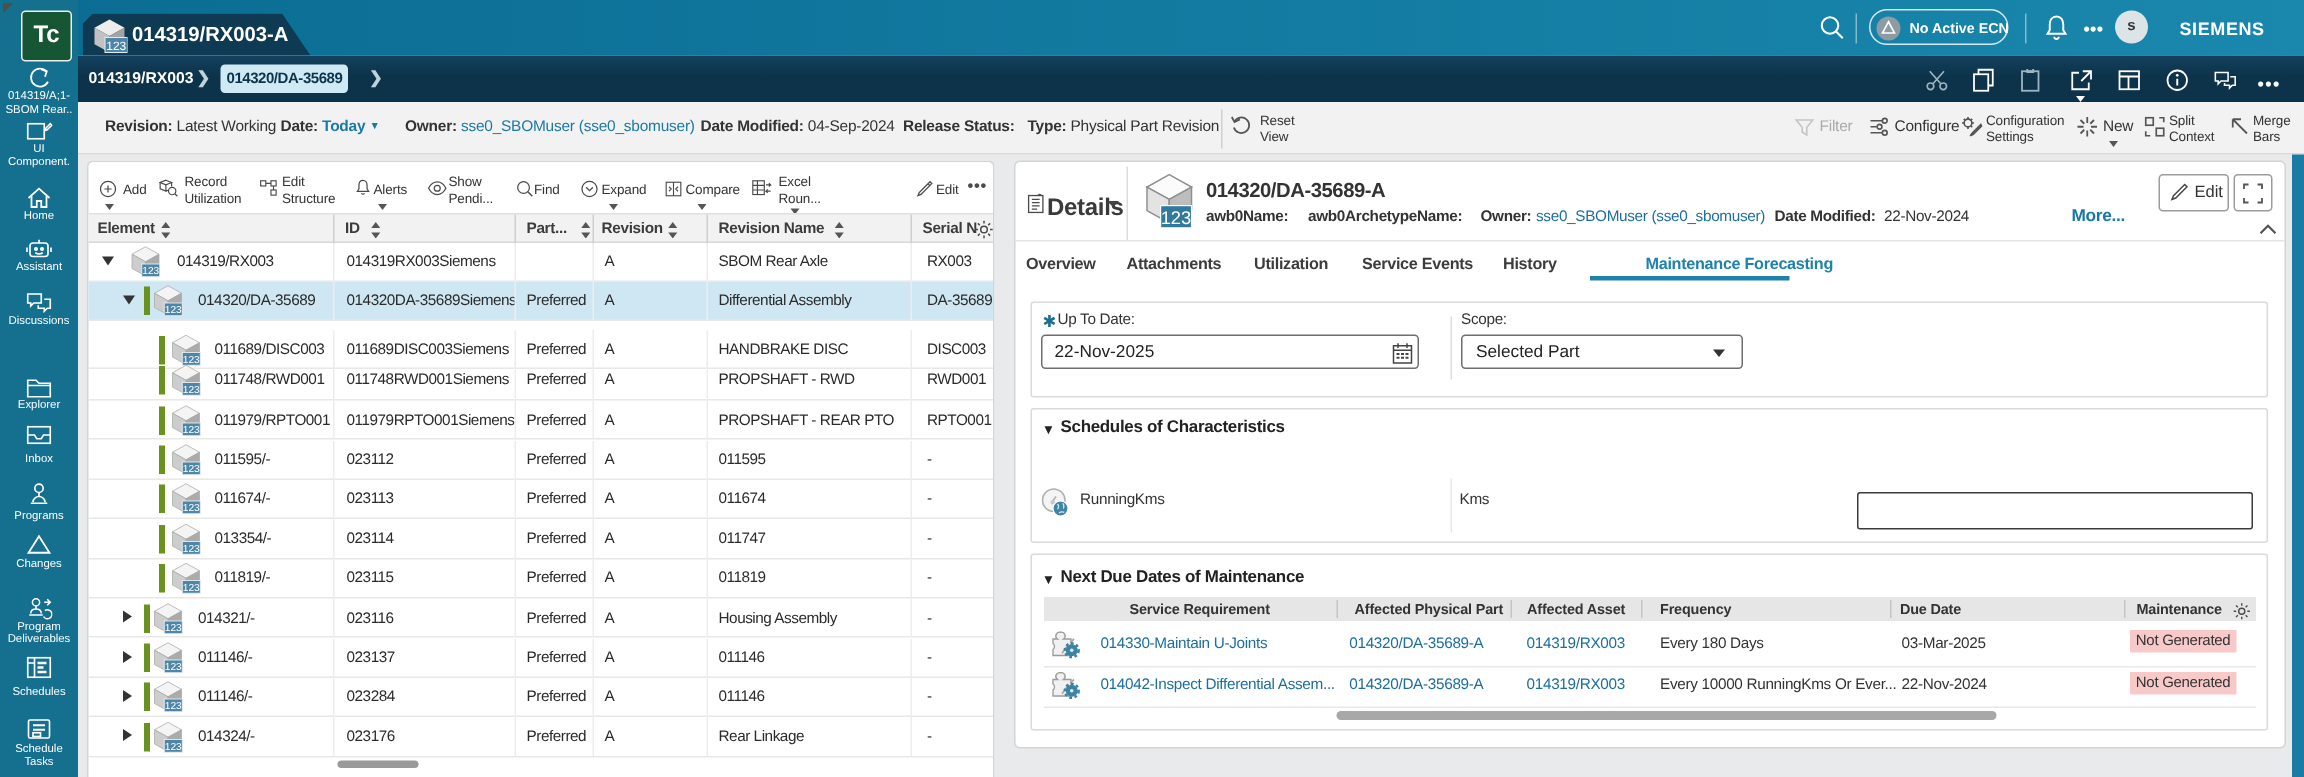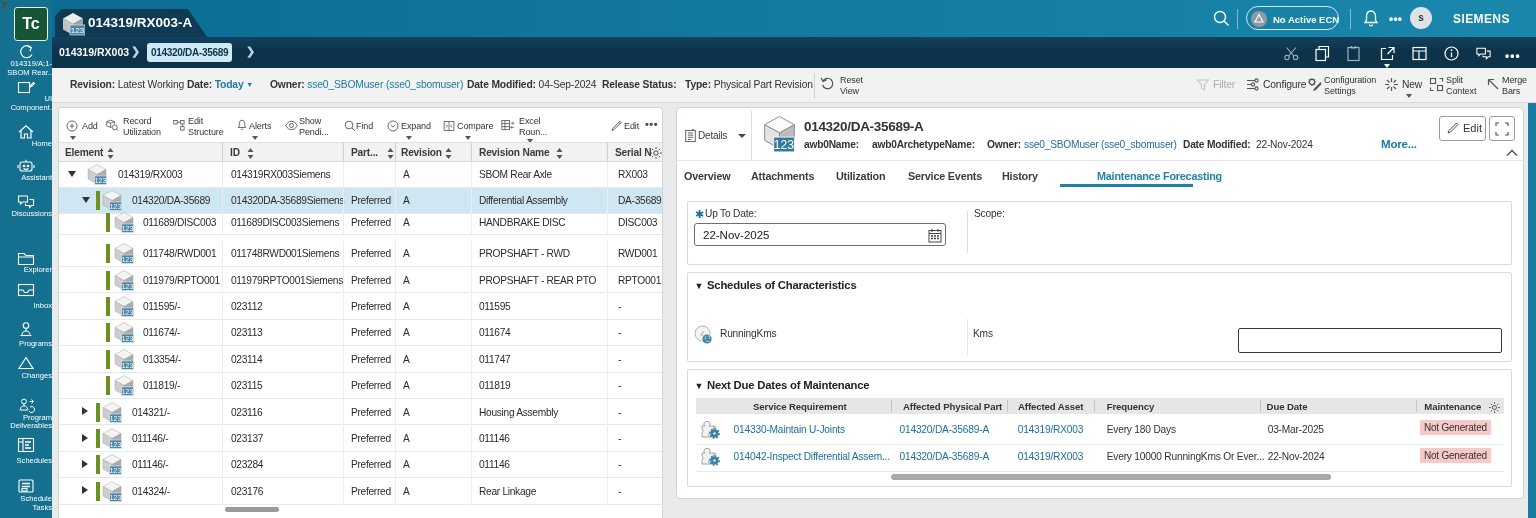--- a/index.html
+++ b/index.html
@@ -2,21 +2,21 @@
 <html><head>
 <meta charset="utf-8">
 <style>
 * { margin:0; padding:0; box-sizing:border-box; }
 html,body { width:1536px; height:518px; overflow:hidden; }
 body { font-family:"Liberation Sans", sans-serif; position:relative; background:#e9eaeb; }
 .abs { position:absolute; }
 
 
 #sidebar { left:0; top:0; width:52px; height:518px; background:#15708f; z-index:5; }
-.sb-label { font-size:7.6px; color:#fff; line-height:8.5px; width:52px; text-align:right; position:absolute; }
+.sb-label { font-size:7.6px; color:#fff; line-height:8.5px; width:52px; text-align:center; position:absolute; }
 .sb-ic { position:absolute; left:17px; width:18px; height:18px; }
 #tclogo { z-index:9; position:absolute; left:14px; top:7px; width:34px; height:34px; background:#175634; border:1.5px solid #e8f0ea; border-radius:3px; color:#fff; font-weight:bold; font-size:16px; text-align:center; line-height:31px; }
 #corner-tri { z-index:9; position:absolute; left:2px; top:2px; width:0; height:0; border-left:7px solid #5a4a3a; border-bottom:7px solid transparent; opacity:.8; }
 
 
 #row1 { left:52px; top:0; width:1484px; height:37px; background:linear-gradient(90deg,#0b6d94,#1a87ac); }
 #tab1 { position:absolute; left:3px; top:9px; width:152px; height:28px; background:#0e3a54; clip-path:polygon(0 7px,7px 0,133px 0,152px 28px,0 28px); color:#fff; }
 #tab1 .t { position:absolute; left:33px; top:6px; font-size:13.5px; font-weight:bold; }
 .r1ic { position:absolute; top:10px; }
 #pill { position:absolute; left:1194px; top:6px; width:93px; height:24px; border:1.5px solid #d7e7ee; border-radius:12px; }
@@ -417,21 +417,21 @@
       <span class="tc" style="left:292px">Preferred</span>
       <span class="tc" style="left:344px">A</span>
       <span class="tc" style="left:420px">Differential Assembly</span>
       <span class="tc" style="left:559px">DA-35689</span>
       <div class="cv" style="left:163px"></div>
       <div class="cv" style="left:284px"></div>
       <div class="cv" style="left:336px"></div>
       <div class="cv" style="left:412px"></div>
       <div class="cv" style="left:548px"></div>
     </div>
-    <div class="trow" style="top:101px">
+    <div class="trow" style="top:112px">
       <div class="gbar" style="left:47px"></div>
       <svg class="cube" style="left:55px;top:2.5px" viewBox="0 0 20 21" width="20" height="21">
           <use href="#cubeico"></use>
         </svg>
       <span class="tc" style="left:84px">011689/DISC003</span>
       <span class="tc" style="left:172px">011689DISC003Siemens</span>
       <span class="tc" style="left:292px">Preferred</span>
       <span class="tc" style="left:344px">A</span>
       <span class="tc" style="left:420px">HANDBRAKE DISC</span>
       <span class="tc" style="left:559px">DISC003</span>
@@ -620,21 +620,21 @@
 </div>
 
 <div class="abs" id="rpanel">
   <svg class="abs" style="left:7px;top:21px" width="13" height="14" viewBox="0 0 15 16">
       <g fill="none" stroke="#4a4a4a" stroke-width="1">
         <rect x="2" y="1.5" width="11" height="13"></rect>
         <path d="M4.5 4.5 h6 M4.5 7 h6 M4.5 9.5 h6 M4.5 12 h4"></path>
         <path d="M9 1.5 l1.5 -1 l1.5 1" fill="none"></path>
       </g>
     </svg>
-  <span class="abs" style="left:21px;top:22px;font-size:10px;font-weight:normal;color:#3a3a3a;letter-spacing:-0.2px">Details</span>
+  <span class="abs" style="left:21px;top:22px;font-size:16px;font-weight:bold;color:#3a3a3a;letter-spacing:-0.2px">Details</span>
   <div class="abs" style="left:61px;top:26px;width:0;height:0;border-left:4px solid transparent;border-right:4px solid transparent;border-top:4.5px solid #444"></div>
   <div class="abs" style="left:74px;top:3px;width:1px;height:49px;background:#dcdcdc"></div>
 
   <svg class="abs" style="left:86px;top:7px" width="33" height="40" viewBox="0 0 20 23.5">
       <polygon points="10,0.5 19,5.5 10,10.5 1,5.5" fill="#fbfbfb" stroke="#8f8f8f" stroke-width="0.6"></polygon>
       <polygon points="1,5.5 10,10.5 10,20 1,15" fill="#e3e3e3" stroke="#8f8f8f" stroke-width="0.6"></polygon>
       <polygon points="19,5.5 10,10.5 10,20 19,15" fill="#bdbdbd" stroke="#8f8f8f" stroke-width="0.6"></polygon>
       <rect x="6.5" y="13" width="12.5" height="9" fill="#327a9c" stroke="#ffffff" stroke-width="0.5"></rect>
       <text x="12.7" y="20.3" font-size="7.4" fill="#fff" text-anchor="middle" font-family="Liberation Sans, sans-serif">123</text>
   </svg>
@@ -683,20 +683,24 @@
       <svg class="abs" style="left:233px;top:4px" width="14" height="15" viewBox="0 0 14 15">
           <g fill="none" stroke="#444" stroke-width="1">
             <rect x="1" y="2.5" width="12" height="11.5"></rect>
             <path d="M1 5.5 H13 M4 0.8 V4 M10 0.8 V4"></path>
             <path d="M3 8 h2 M6 8 h2 M9 8 h2 M3 10.5 h2 M6 10.5 h2 M9 10.5 h2" stroke-width="1.4"></path>
           </g>
         </svg>
     </div>
     <div class="abs" style="left:279px;top:9px;width:1px;height:42px;background:#ddd"></div>
     <span class="rtc" style="left:286px;top:6px">Scope:</span>
+    <div class="inbox2" style="left:286px;top:21px;width:188px;height:23.5px">
+      <span class="abs" style="left:9px;top:5px">Selected Part</span>
+      <div class="abs" style="left:167px;top:9px;width:0;height:0;border-left:4.5px solid transparent;border-right:4.5px solid transparent;border-top:5px solid #333"></div>
+    </div>
   </div>
 
   <div class="card" id="card2" style="top:163.5px;height:90px">
     <span class="abs" style="left:6.5px;top:8px;font-size:9px;color:#222">▼</span>
     <span class="sec-title" style="left:19px;top:6px">Schedules of Characteristics</span>
     <svg class="abs" style="left:6px;top:52px" width="19" height="20" viewBox="0 0 19 20">
         <circle cx="8.5" cy="8.5" r="7.5" fill="#f4f4f4" stroke="#b0b0b0" stroke-width="1"></circle>
         <path d="M7.5 9.5 L10 6" stroke="#b5b5b5" stroke-width="1.2" fill="none"></path>
         <circle cx="7.8" cy="9.8" r="1.5" fill="#c9c9c9"></circle>
         <circle cx="13" cy="14" r="5" fill="#3d85a4" stroke="#fff" stroke-width="0.8"></circle>

